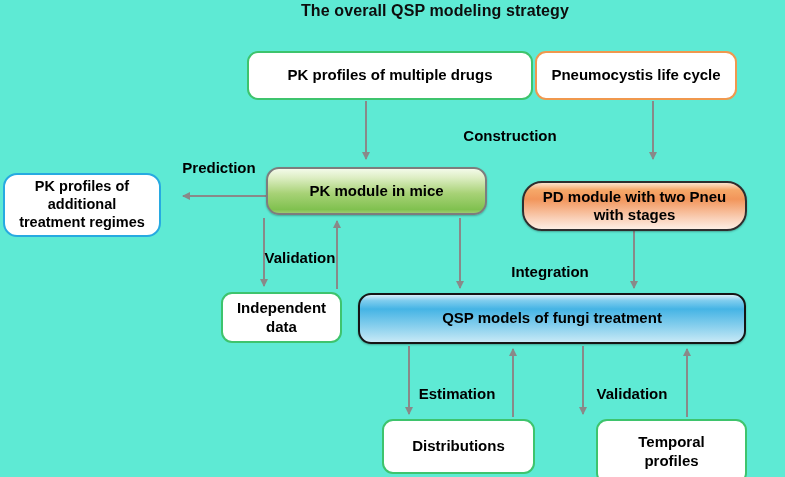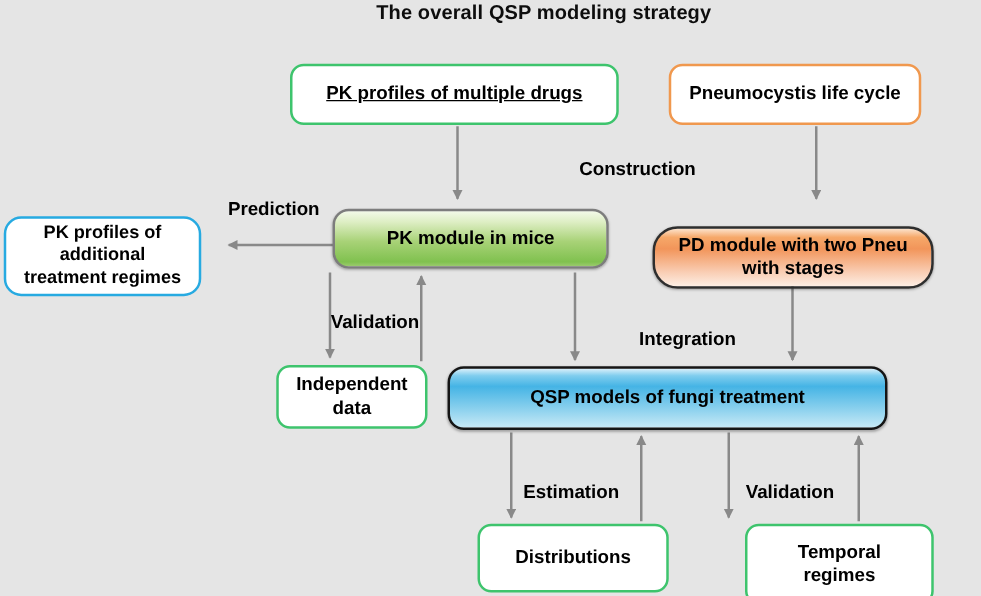--- a/index.html
+++ b/index.html
@@ -5,21 +5,21 @@
   html, body {
     margin: 0;
     padding: 0;
     background: #ffffff;
     font-family: "Liberation Sans", "DejaVu Sans", sans-serif;
   }
   .canvas {
     position: relative;
     width: 785px;
     height: 477px;
-    background: #e5e5e5;
+    background: #5eead4;
     overflow: hidden;
   }
   .arrows {
     position: absolute;
     left: 0; top: 0;
     width: 785px; height: 477px;
   }
   .title {
     position: absolute;
     left: 85px; top: 2px;
@@ -92,21 +92,21 @@
     <line x1="460" y1="218" x2="460" y2="288" stroke="#898989" stroke-width="2" marker-end="url(#ah)"></line>
     <line x1="634" y1="217" x2="634" y2="288" stroke="#898989" stroke-width="2" marker-end="url(#ah)"></line>
     <line x1="409" y1="346" x2="409" y2="414" stroke="#898989" stroke-width="2" marker-end="url(#ah)"></line>
     <line x1="513" y1="417" x2="513" y2="349" stroke="#898989" stroke-width="2" marker-end="url(#ah)"></line>
     <line x1="583" y1="346" x2="583" y2="414" stroke="#898989" stroke-width="2" marker-end="url(#ah)"></line>
     <line x1="687" y1="417" x2="687" y2="349" stroke="#898989" stroke-width="2" marker-end="url(#ah)"></line>
   </svg>
 
   <div class="title">The overall QSP modeling strategy</div>
 
-  <div class="node outline green" style="left:232px; top:51px; width:263px; height:49px;text-decoration:underline;">
+  <div class="node outline green" style="left:247px; top:51px; width:286px; height:49px;">
     <span>PK profiles of multiple drugs</span>
   </div>
 
   <div class="node outline orange" style="left:535px; top:51px; width:202px; height:49px;">
     <span>Pneumocystis life cycle</span>
   </div>
 
   <div class="node module pk" style="left:266px; top:167px; width:221px; height:48px;">
     <span>PK module in mice</span>
   </div>
@@ -126,32 +126,32 @@
     </div>
   </div>
 
   <div class="node outline green" style="left:221px; top:292px; width:121px; height:51px;">
     <div>
       <span>Independent</span><br>
       <span>data</span>
     </div>
   </div>
 
-  <div class="node module qsp" style="left:358px; top:293px; width:352px; height:51px;">
+  <div class="node module qsp" style="left:358px; top:293px; width:388px; height:51px;">
     <span>QSP models of fungi treatment</span>
   </div>
 
   <div class="node outline green" style="left:382px; top:419px; width:153px; height:55px;">
     <span>Distributions</span>
   </div>
 
   <div class="node outline green" style="left:556px; top:419px; width:151px; height:65px;margin-left:40px;">
     <div>
       <span>Temporal</span><br>
-      <span>regimes</span>
+      <span>profiles</span>
     </div>
   </div>
 
   <div class="edge-label" style="left:455px; top:127px; width:110px;">Construction</div>
   <div class="edge-label" style="left:179px; top:159px; width:80px;">Prediction</div>
   <div class="edge-label" style="left:260px; top:249px; width:80px;">Validation</div>
   <div class="edge-label" style="left:500px; top:263px; width:100px;">Integration</div>
   <div class="edge-label" style="left:412px; top:385px; width:90px;">Estimation</div>
   <div class="edge-label" style="left:592px; top:385px; width:80px;">Validation</div>
 

